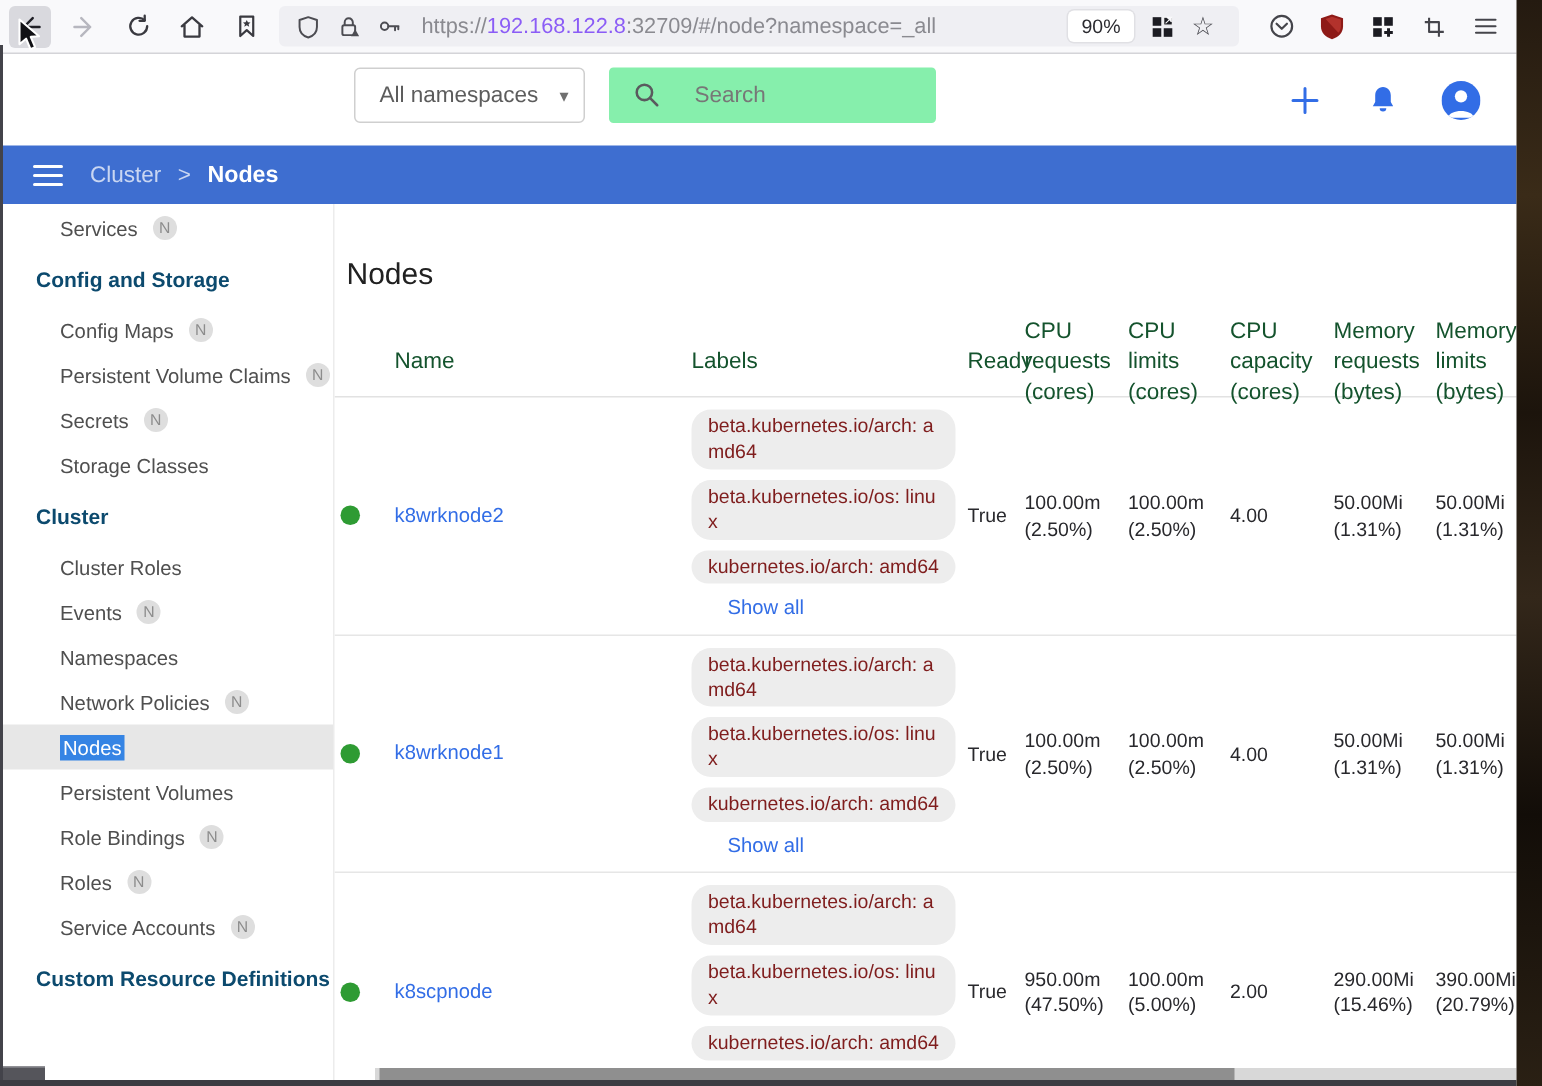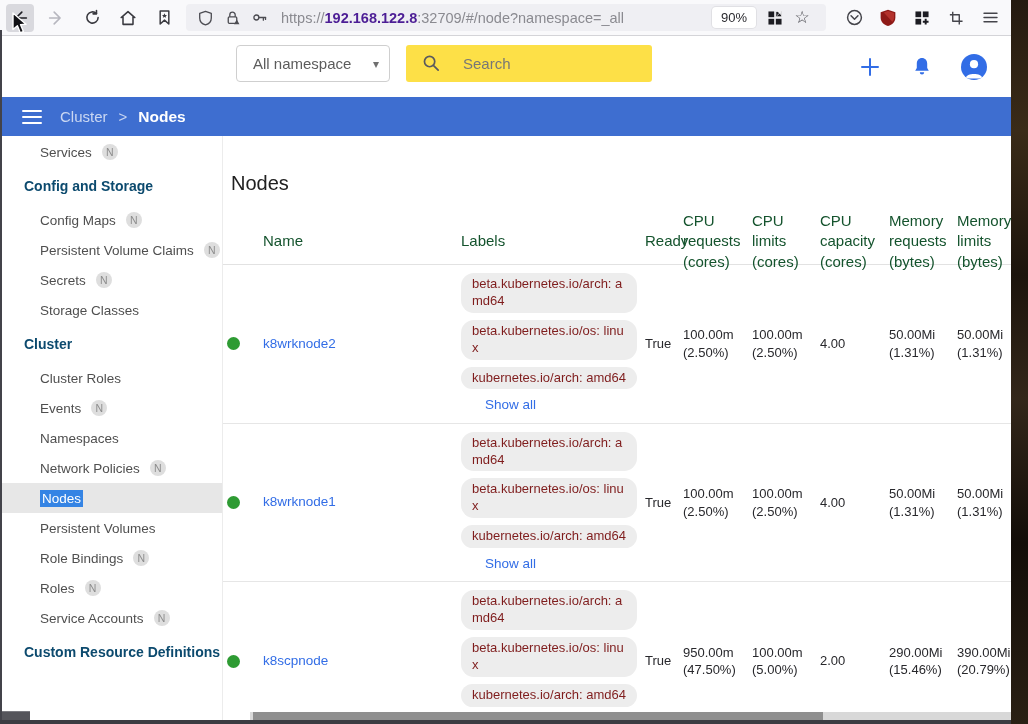--- a/index.html
+++ b/index.html
@@ -14,35 +14,35 @@
   
   .toolbar{position:absolute;left:0;top:0;width:1011px;height:36px;background:#f9f9fb;
     border-bottom:1px solid #d4d4d8;display:flex;align-items:center;padding:0 0 0 6px;box-sizing:border-box;}
   .tb-btn{width:28px;height:28px;margin-right:8px;display:flex;align-items:center;justify-content:center;
     border-radius:4px;flex:0 0 auto;}
   .tb-btn.hover{background:#d9d9de;}
   .urlbar{height:27px;width:640px;background:#efeff3;border-radius:4px;display:flex;align-items:center;
     padding:0 8px;box-sizing:border-box;flex:0 0 auto;}
   .urlbar .mini{width:22px;height:20px;display:flex;align-items:center;justify-content:center;margin-right:5px;flex:0 0 auto;}
   .url-text{flex:1 1 auto;font-size:14.5px;color:#8a8a90;white-space:nowrap;overflow:hidden;margin-left:6px;}
-  .url-text .host{color:#4c1d95;font-weight:bold;}
+  .url-text .host{color:#8b5cf6;}
   .zoom-pill{background:#fff;border-radius:4px;padding:3px 9px;font-size:13px;color:#2b2b30;
     box-shadow:0 0 0 1px rgba(0,0,0,0.06);margin:0 8px 0 8px;flex:0 0 auto;}
   .star-glyph{font-size:17px;color:#45454b;line-height:1;}
   .tb-right{display:flex;align-items:center;margin-left:14px;}
   .tb-right .tb-btn{margin-right:6px;}
   
   .app-header{position:absolute;left:0;top:36px;width:1011px;height:61px;background:#fff;display:flex;align-items:center;}
   .brand{display:flex;align-items:center;margin-left:22px;}
   .brand-text{font-size:22px;color:#3b72e0;font-weight:600;margin-left:9px;letter-spacing:.2px;}
   .ns-select{position:absolute;left:236px;top:9px;width:154px;height:37px;border:1px solid #cfcfcf;border-radius:4px;
     display:flex;align-items:center;justify-content:space-between;padding:0 10px 0 16px;box-sizing:border-box;}
   .ns-select .lbl{font-size:15px;color:#5c5c5c;}
   .ns-caret{font-size:12px;color:#6f6f6f;}
-  .searchbox{position:absolute;left:406px;top:9px;width:246px;height:37px;background:#fde047;border-radius:3px;
+  .searchbox{position:absolute;left:406px;top:9px;width:218px;height:37px;background:#86efac;border-radius:3px;
     display:flex;align-items:center;padding-left:16px;box-sizing:border-box;}
   .search-ph{font-size:15px;color:#777;margin-left:22px;}
   .hdr-actions{position:absolute;right:23px;top:0;height:61px;display:flex;align-items:center;gap:24px;}
   .icon-btn{width:28px;height:28px;display:flex;align-items:center;justify-content:center;}
   
   .bluebar{position:absolute;left:0;top:97px;width:1011px;height:39px;background:#3e6ed0;display:flex;align-items:center;}
   .hamburger{width:20px;height:14px;margin-left:22px;display:flex;flex-direction:column;justify-content:space-between;}
   .hamburger span{display:block;height:2px;background:#fff;border-radius:1px;}
   .crumbs{margin-left:18px;font-size:15px;color:rgba(255,255,255,0.72);display:flex;align-items:center;gap:11px;}
   .crumb-current{color:#fff;font-weight:700;font-size:15.5px;}
@@ -177,21 +177,21 @@
         <svg width="19" height="19" viewBox="0 0 22 22">
           <path d="M3.5 6 H18.5 M3.5 11 H18.5 M3.5 16 H18.5" stroke="#45454b" stroke-width="1.7" stroke-linecap="round"></path>
         </svg>
       </div>
     </div>
   </div>
 
   <div class="app-header">
 
     <div class="ns-select">
-      <span class="lbl">All namespace</span>
+      <span class="lbl">All namespaces</span>
       <span class="ns-caret">▾</span>
     </div>
 
     <div class="searchbox">
       <svg width="19" height="19" viewBox="0 0 20 20">
         <circle cx="8" cy="8" r="5.4" fill="none" stroke="#5a5a5e" stroke-width="1.8"></circle>
         <line x1="12.2" y1="12.2" x2="17" y2="17" stroke="#5a5a5e" stroke-width="1.8" stroke-linecap="round"></line>
       </svg>
       <span class="search-ph">Search</span>
     </div>

